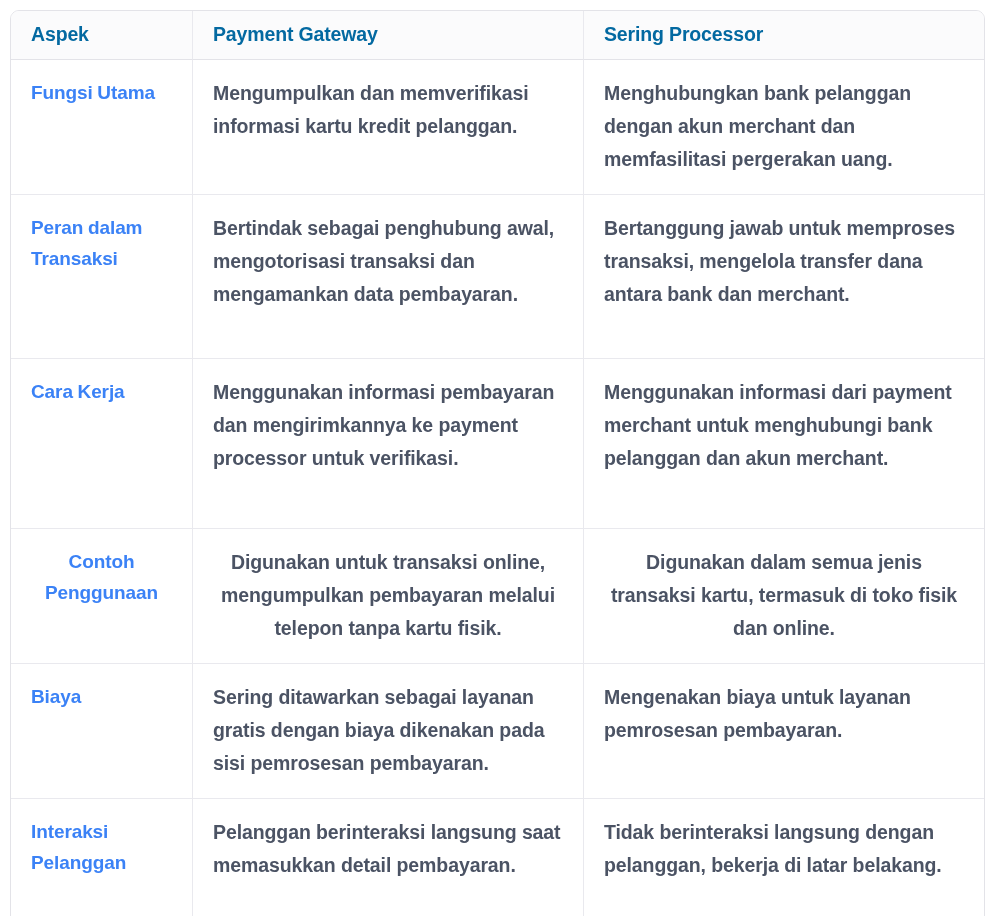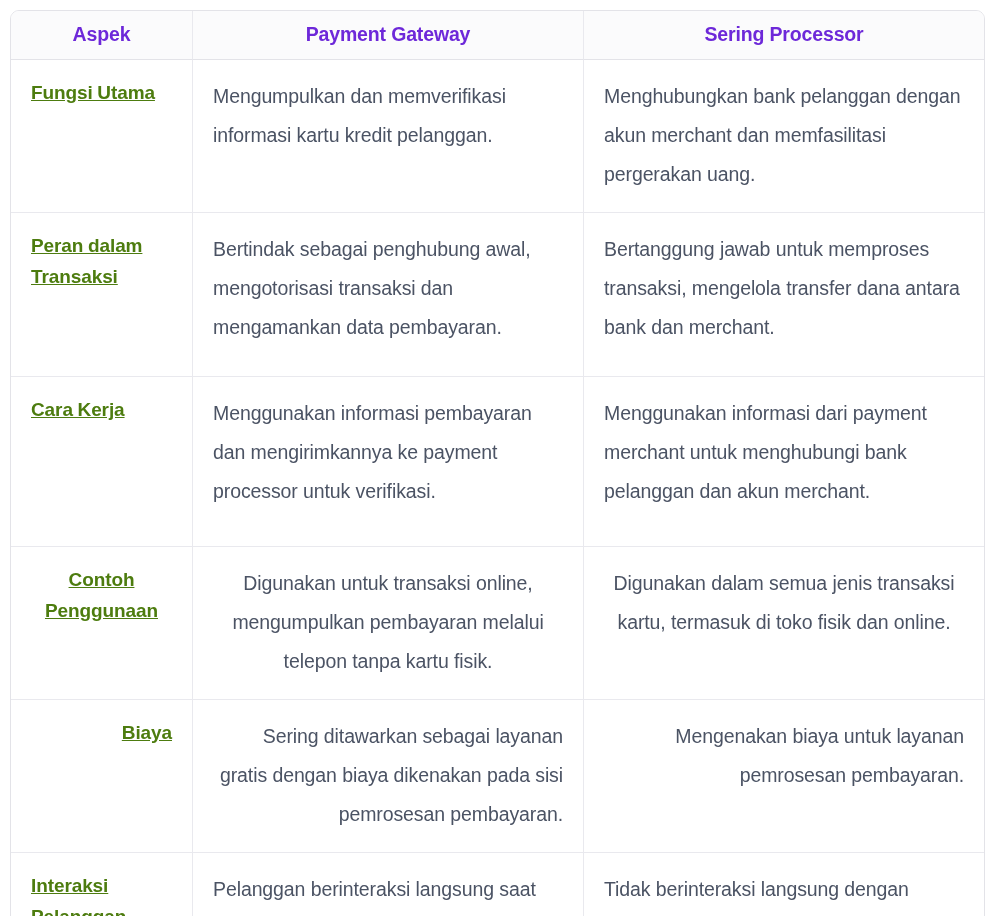--- a/index.html
+++ b/index.html
@@ -34,25 +34,25 @@
     overflow: hidden;
     background: #ffffff;
   }
 
   table.compare col.c-aspect   { width: 182px; }
   table.compare col.c-gateway  { width: 391px; }
   table.compare col.c-processor{ width: 400px; }
 
   table.compare thead th {
     background: #fbfbfc;
-    text-align: center;
+    text-align: left;
     vertical-align: middle;
     font-size: 19.5px;
     font-weight: bold;
-    color: #6d28d9;
+    color: #0369a1;
     letter-spacing: -0.15px;
     padding: 12px 20px 13px 20px;
     height: 48px;
     box-sizing: border-box;
     border-bottom: 1px solid #e3e3e8;
     border-right: 1px solid #e9e9ee;
   }
   table.compare thead th:last-child { border-right: none; }
 
   table.compare tbody td {
@@ -61,42 +61,41 @@
     border-bottom: 1px solid #e9e9ee;
     border-right: 1px solid #e9e9ee;
     box-sizing: border-box;
   }
   table.compare tbody td:last-child { border-right: none; }
   table.compare tbody tr:last-child td { border-bottom: none; }
 
   td.aspect-cell {
     font-size: 19px;
     font-weight: bold;
-    color: #4d7c0f;
+    color: #3b82f6;
     line-height: 31px;
     letter-spacing: -0.1px;
     word-spacing: -0.5px;
-    text-decoration: underline;
   }
 
   td.desc-cell {
     font-size: 19.5px;
-    font-weight: normal;
+    font-weight: bold;
     color: #4b5364;
-    line-height: 39px;
+    line-height: 33px;
     letter-spacing: -0.1px;
     white-space: pre-line;
   }
 
   
   tr.row-0 td { height: 132px; }
   tr.row-1 td { height: 164px; }
   tr.row-2 td { height: 170px; }
   tr.row-3 td { height: 129px; text-align: center; }
-  tr.row-4 td { height: 129px; text-align: right; }
+  tr.row-4 td { height: 129px; }
   tr.row-5 td { height: 134px; }
 </style>
 </head>
 <body>
 
 <div class="table-wrap">
   <table class="compare">
     <colgroup>
       <col class="c-aspect">
       <col class="c-gateway">

